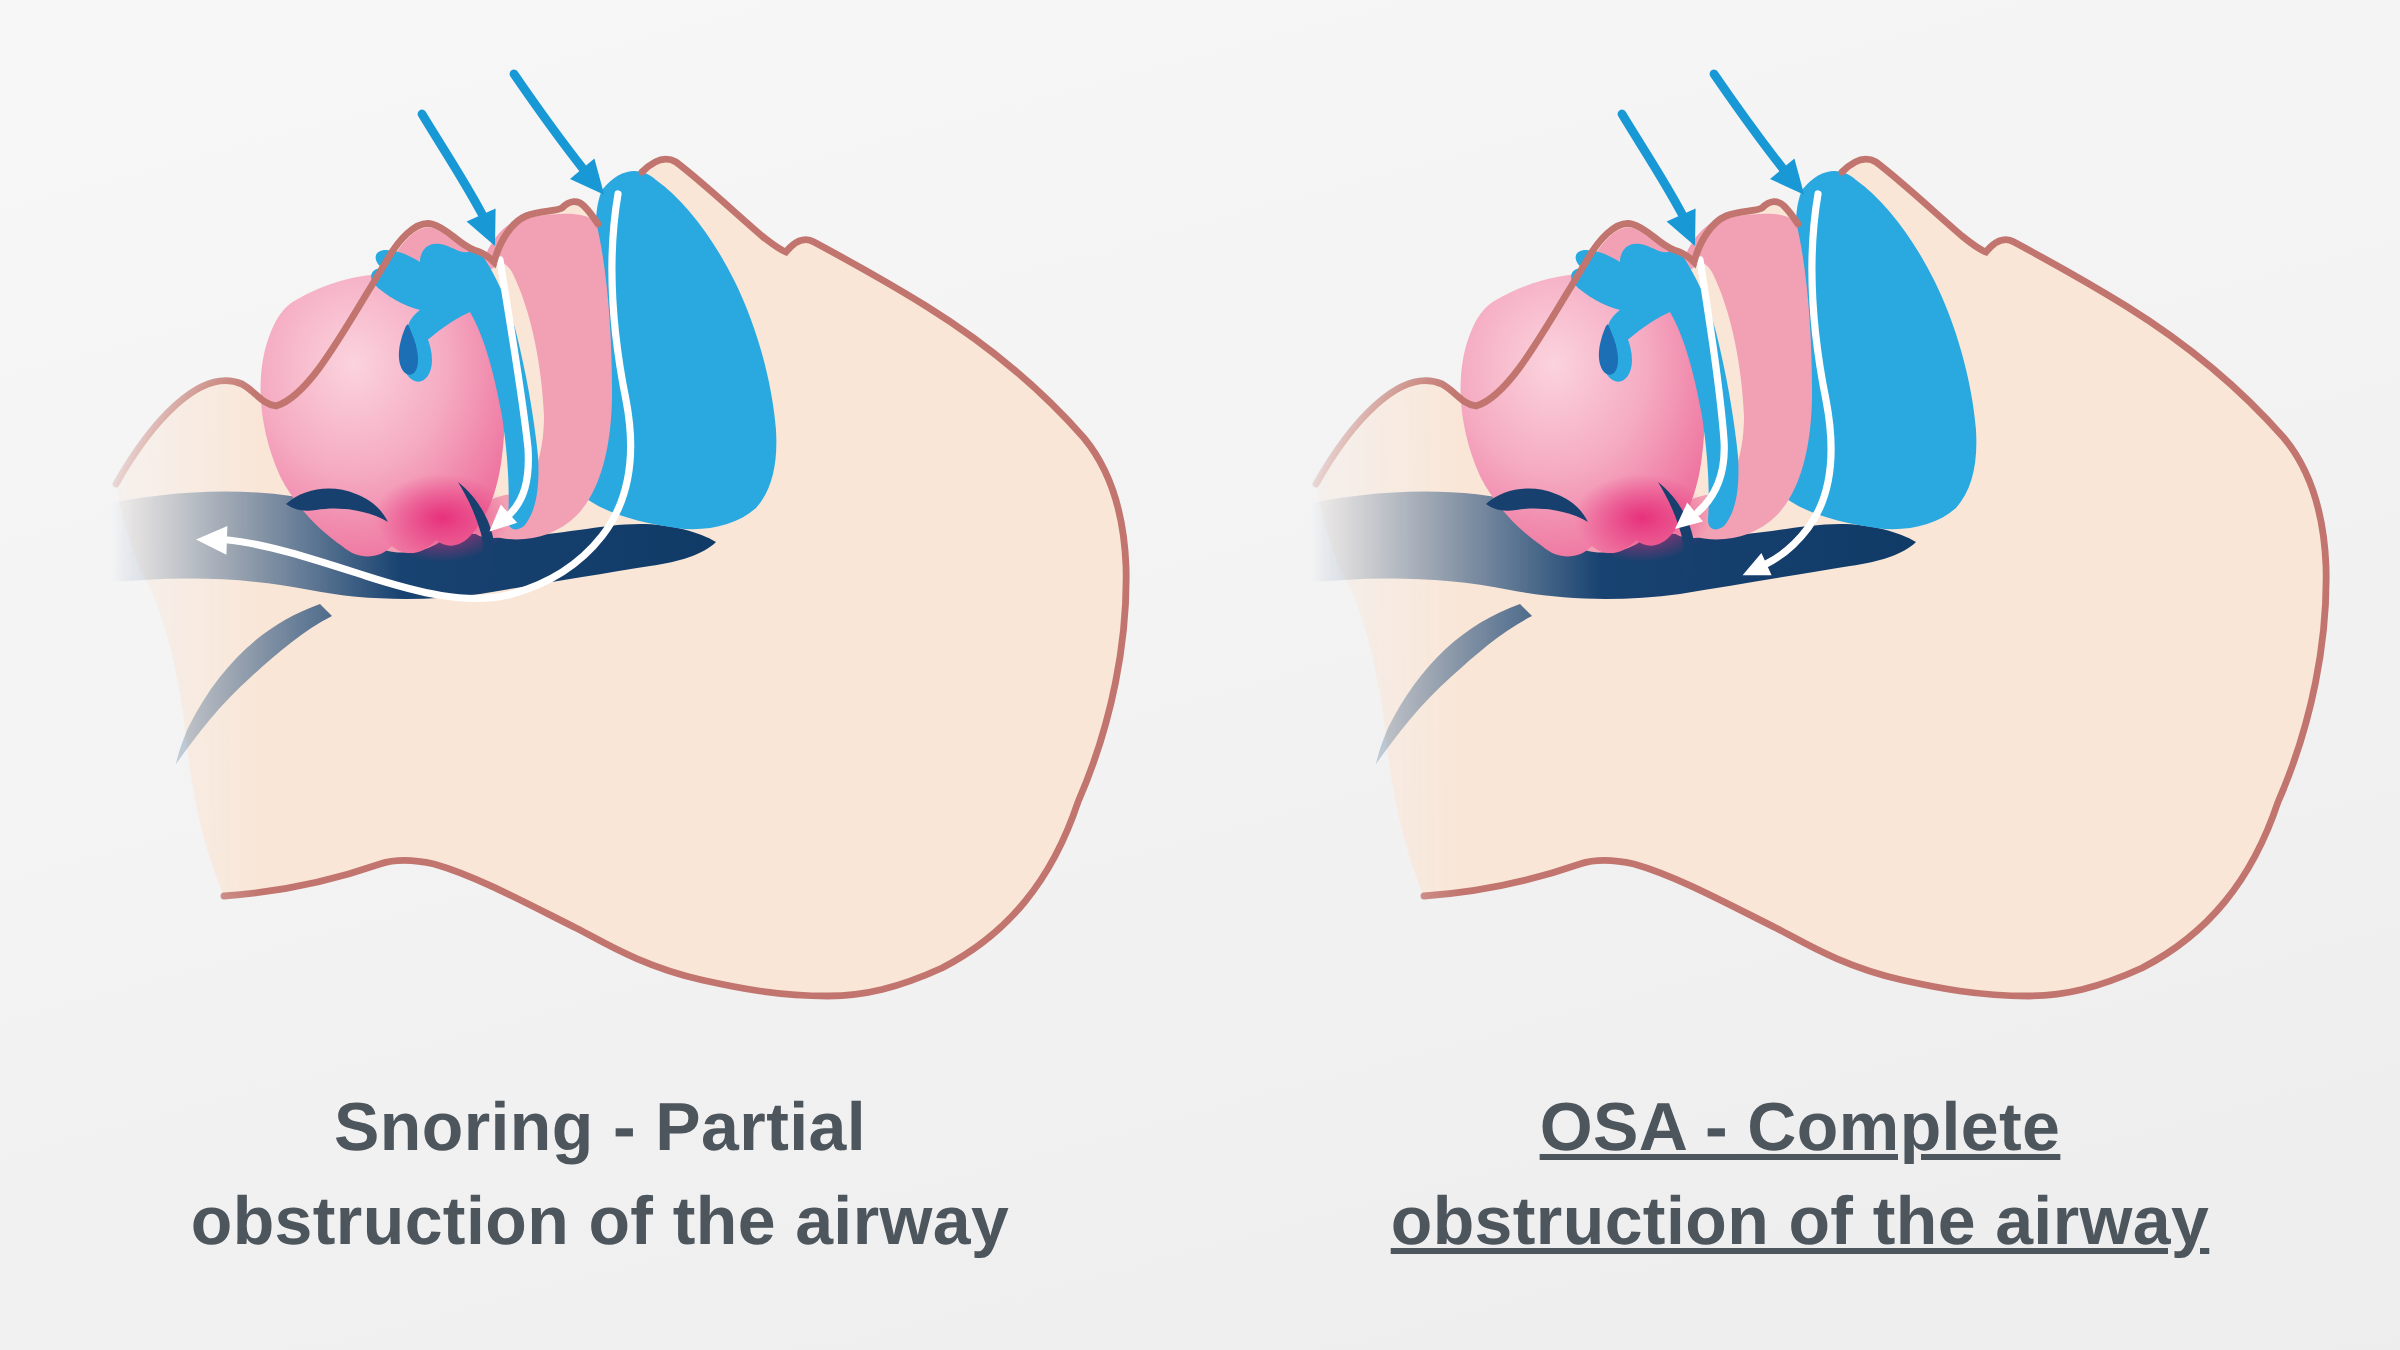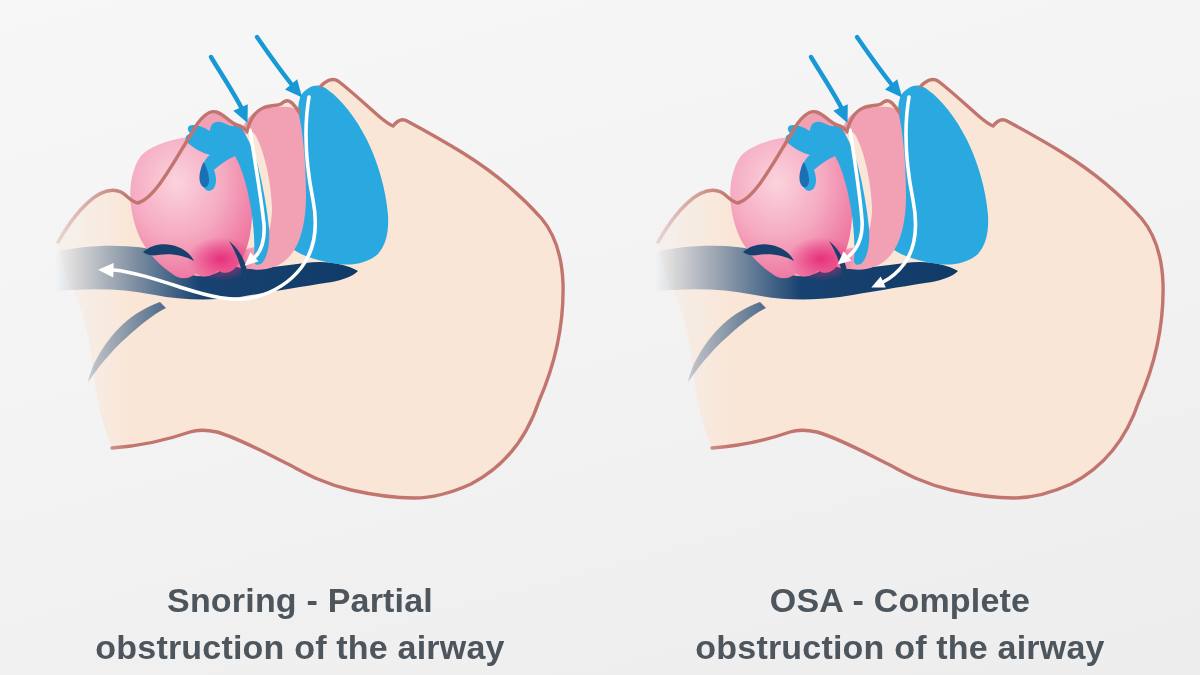--- a/index.html
+++ b/index.html
@@ -11,21 +11,20 @@
   }
   .stage{position:relative;width:1200px;height:675px;}
   .panel{position:absolute;top:0;width:600px;height:675px;}
   .panel.left{left:0;}
   .panel.right{left:600px;}
   .figure{position:absolute;top:0;left:0;width:600px;height:520px;display:block;}
   .caption{
     position:absolute;top:541px;left:0;width:600px;
     text-align:center;font-weight:bold;font-size:34px;line-height:47px;
     letter-spacing:.2px;
-    margin-top:36px;
   }
 </style>
 </head>
 <body>
 
 <div class="stage">
 
   <div class="panel left">
     <svg class="figure" viewBox="0 0 600 520">
   <defs>
@@ -302,19 +301,19 @@
       C 262 451, 238 438, 217 432 C 208 430, 199 429, 190 432
       C 167 440, 141 446, 112 448"></path>
   </g>
   <g fill="none" stroke="#1998d6" stroke-width="4.4" stroke-linecap="round">
     <path d="M 211 57 C 220 72, 232 90, 241 107"></path>
     <path d="M 257 37 C 268 53, 281 71, 292 85"></path>
   </g>
   <polygon fill="#1998d6" points="247.5,123.0 233.3,110.7 247.8,104.3"></polygon>
   <polygon fill="#1998d6" points="302.1,97.4 285.0,89.5 297.2,79.3"></polygon>
       </svg>
-    <div class="caption" style="color: rgb(77, 85, 93);">
+    <div class="caption" style="color: rgb(77, 85, 93); text-decoration: underline;">
       <div>OSA - Complete</div>
       <div>obstruction of the airway</div>
     </div>
   </div>
 
 </div>
 
 </body></html>

